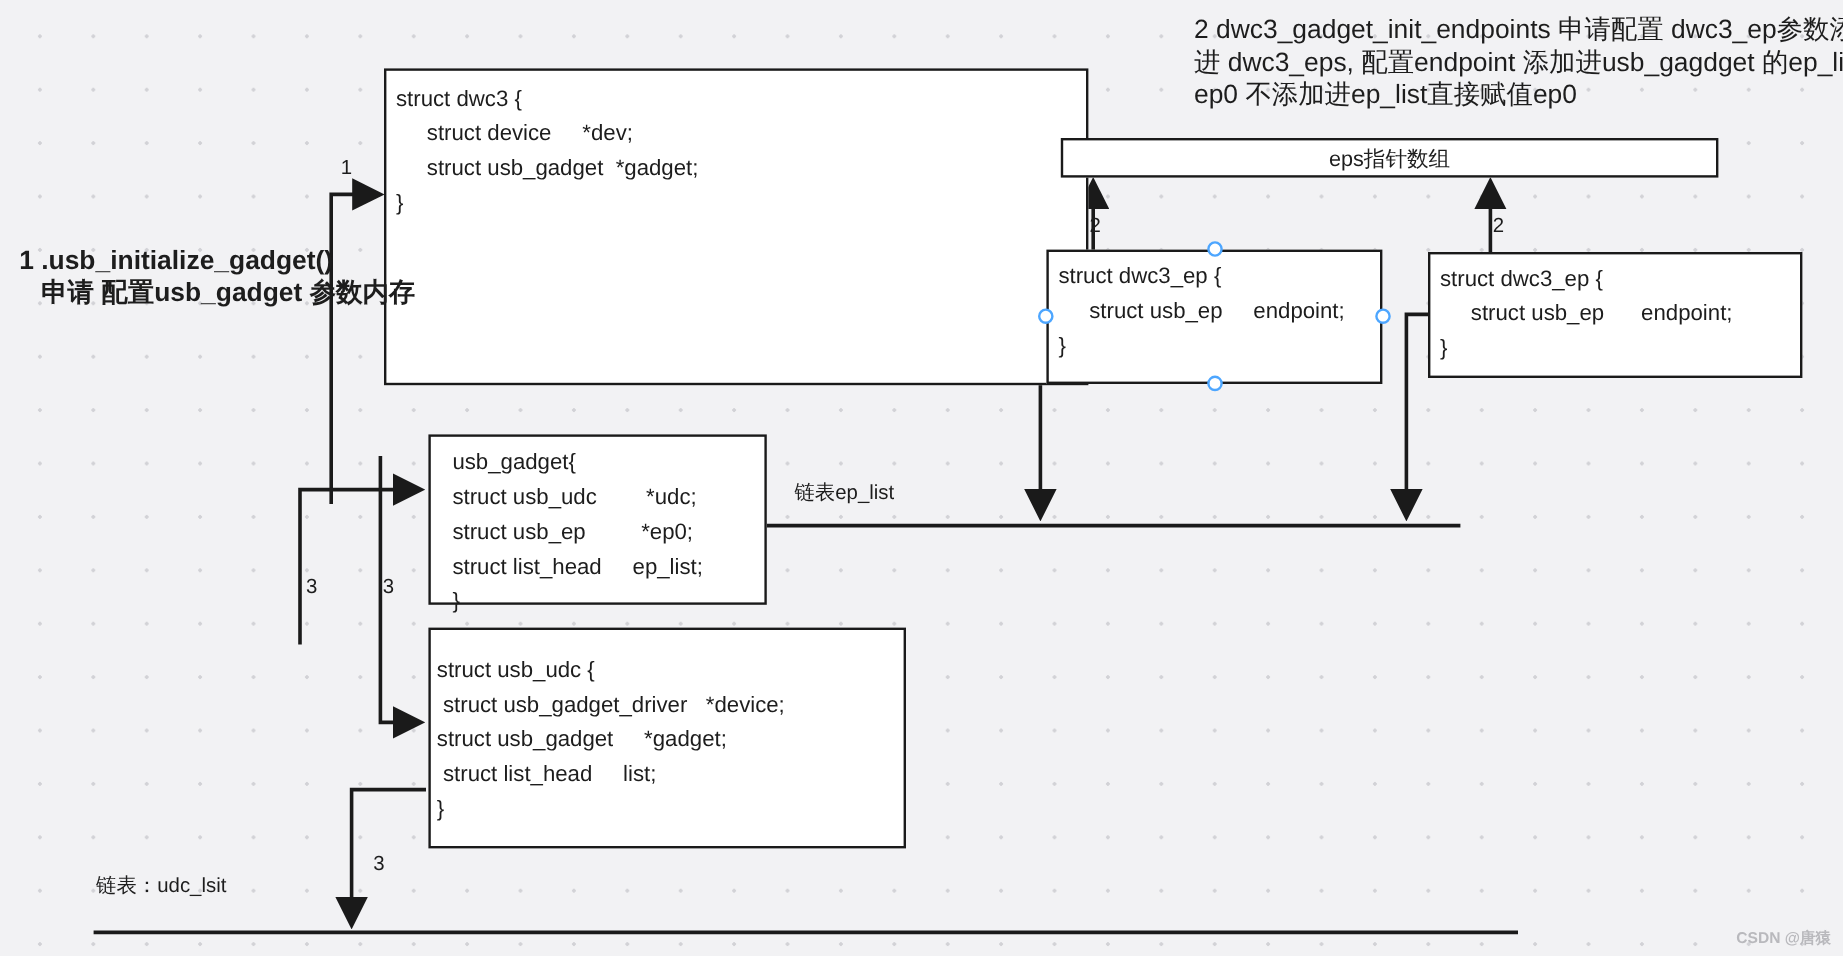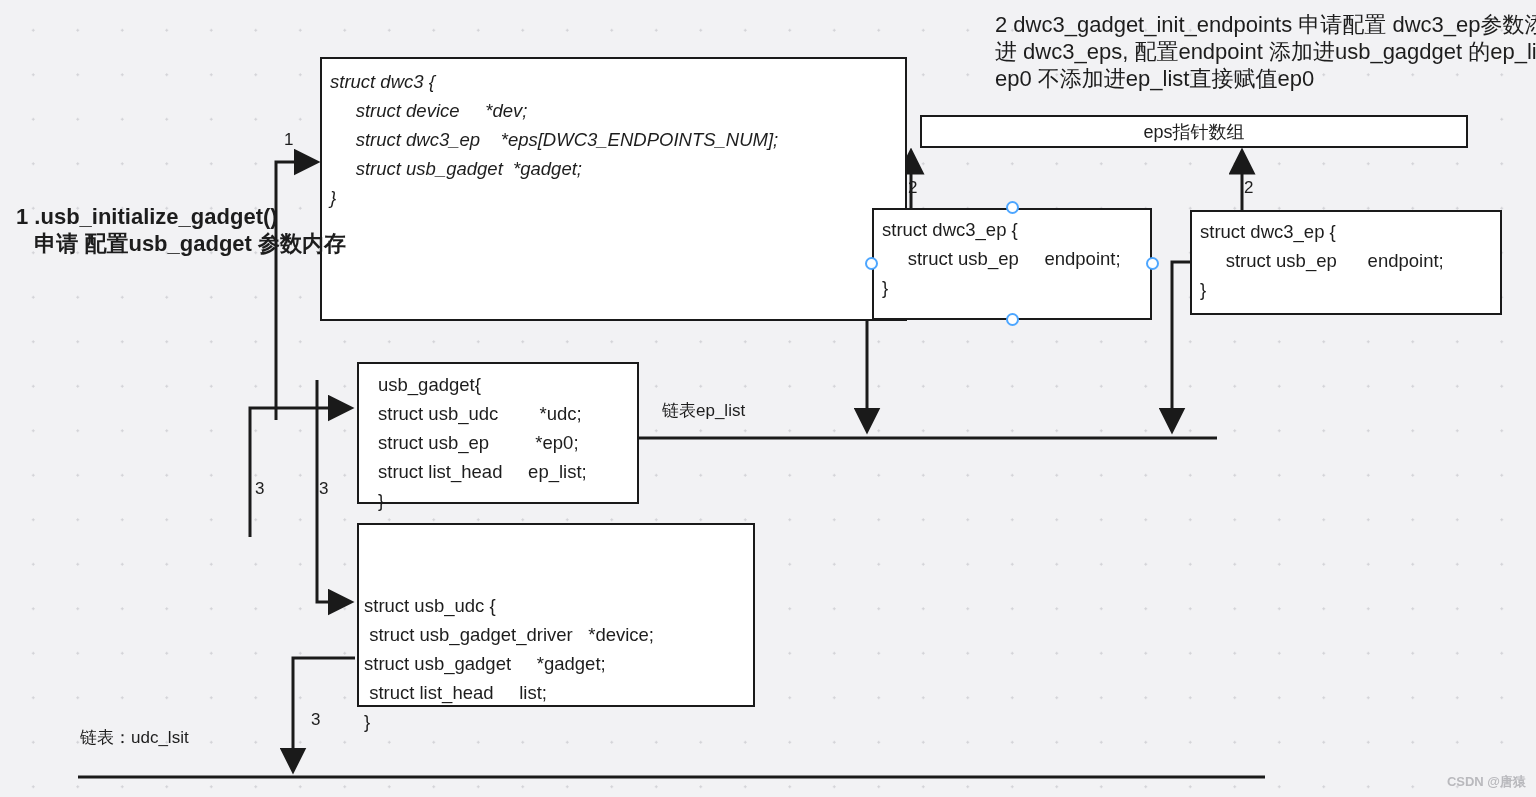--- a/index.html
+++ b/index.html
@@ -130,31 +130,30 @@
   </svg>
 
   <div class="note" style="left:16px; top:203px;font-weight:bold;">1 .usb_initialize_gadget()
    申请 配置usb_gadget 参数内存</div>
 
   <div class="note" style="left:995px; top:11px;">2 dwc3_gadget_init_endpoints 申请配置 dwc3_ep参数添加
 进 dwc3_eps, 配置endpoint 添加进usb_gagdget 的ep_list,
 ep0 不添加进ep_list直接赋值ep0</div>
 
 
-  <div class="box" style="left:320px; top:57px; width:587px; height:264px;font-style:italic;">
+  <div class="box" style="left:320px; top:57px; width:587px; height:264px;">
     <div class="box-lines">
       <div class="cline">struct dwc3 {</div>
       <div class="cline">     struct device     *dev;</div>
-      <div class="cline">     struct dwc3_ep    *eps[DWC3_ENDPOINTS_NUM];</div>
       <div class="cline">     struct usb_gadget  *gadget;</div>
       <div class="cline">}</div>
     </div>
   </div>
 
-  <div class="arraybox" style="left:920px; top:115px; width:548px; height:33px;">
+  <div class="arraybox" style="left:884px; top:115px; width:548px; height:33px;">
     <span>eps指针数组</span>
   </div>
 
   <div class="box" style="left:872px; top:208px; width:280px; height:112px;">
     <div class="box-lines" style="padding-top:5px;">
       <div class="cline">struct dwc3_ep {</div>
       <div class="cline">     struct usb_ep     endpoint;</div>
       <div class="cline">}</div>
     </div>
   </div>
@@ -165,31 +164,31 @@
 
   <div class="box" style="left:1190px; top:210px; width:312px; height:105px;">
     <div class="box-lines" style="padding-top:5px;">
       <div class="cline">struct dwc3_ep {</div>
       <div class="cline">     struct usb_ep      endpoint;</div>
       <div class="cline">}</div>
     </div>
   </div>
 
   <div class="box" style="left:357px; top:362px; width:282px; height:142px;">
-    <div class="box-lines" style="padding:6px 0 0 5px;margin-left:14px;">
+    <div class="box-lines" style="padding:6px 0 0 18px;">
       <div class="cline">usb_gadget{</div>
       <div class="cline">struct usb_udc        *udc;</div>
       <div class="cline">struct usb_ep         *ep0;</div>
       <div class="cline">struct list_head     ep_list;</div>
       <div class="cline">}</div>
     </div>
   </div>
 
   <div class="box" style="left:357px; top:523px; width:398px; height:184px;">
-    <div class="box-lines" style="padding:18px 0 0 5px;margin-top:48px;">
+    <div class="box-lines" style="padding:18px 0 0 5px;">
       <div class="cline">struct usb_udc {</div>
       <div class="cline"> struct usb_gadget_driver   *device;</div>
       <div class="cline">struct usb_gadget     *gadget;</div>
       <div class="cline"> struct list_head     list;</div>
       <div class="cline">}</div>
     </div>
   </div>
 
   <div class="edgelabel" style="left:284px; top:130px;">1</div>
   <div class="edgelabel" style="left:908px; top:178px;">2</div>

